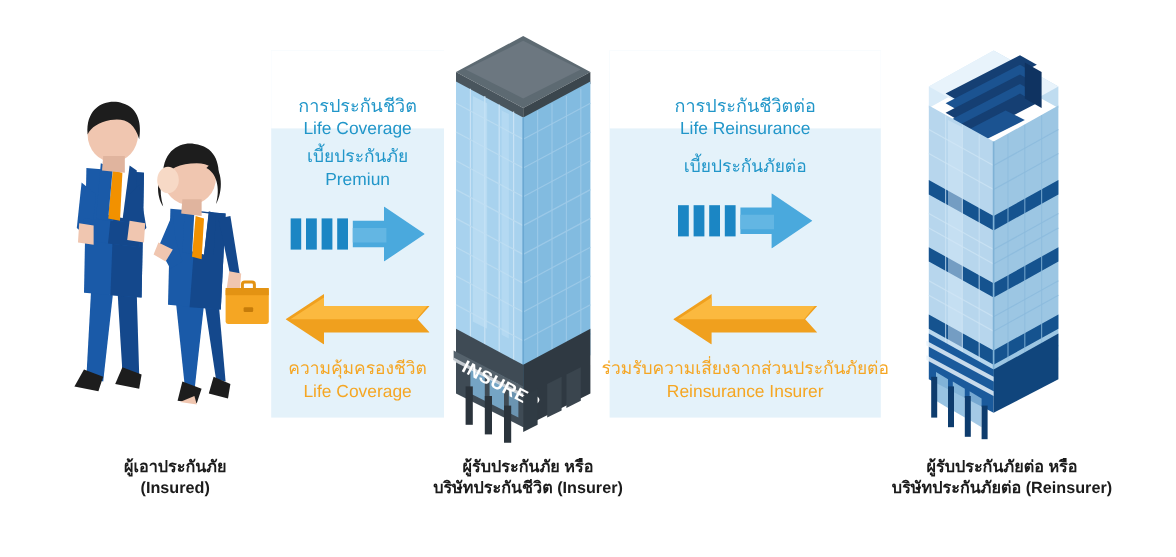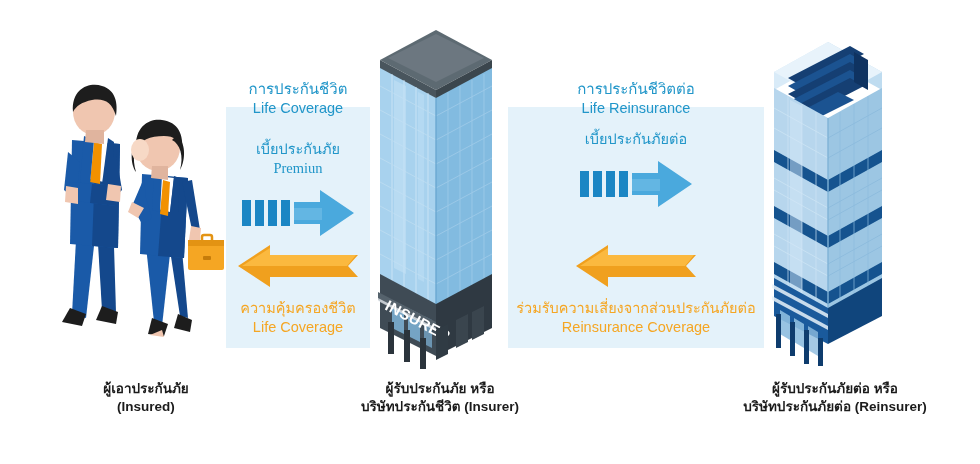--- a/index.html
+++ b/index.html
@@ -181,21 +181,21 @@
     <div>(Insured)</div>
   </div>
 
   <div class="panel" style="left:226px; top:42px; width:144px; height:306px;">
 
     <div class="panel-header" style="height:65px;">
       <div class="panel-title-th">การประกันชีวิต</div>
       <div class="panel-title-en">Life Coverage</div>
     </div>
 
-    <div class="flow-block label-blue" style="top:98px;font-family:Liberation Serif, serif;">
+    <div class="flow-block label-blue" style="top:80px;">
       <div class="flow-label-th">เบี้ยประกันภัย</div>
       <div class="flow-label-en">Premiun</div>
       <div class="arrow-wrap" style="margin-top:12px;">
         <svg width="112" height="46" viewBox="0 0 112 46" xmlns="http://www.w3.org/2000/svg">
           <rect x="0" y="10" width="9" height="26" fill="#1b86c4"></rect>
           <rect x="13" y="10" width="9" height="26" fill="#1b86c4"></rect>
           <rect x="26" y="10" width="9" height="26" fill="#1b86c4"></rect>
           <rect x="39" y="10" width="9" height="26" fill="#1b86c4"></rect>
           <path d="M52 12 L78 12 L78 0 L112 23 L78 46 L78 34 L52 34 Z" fill="#4aa9dd"></path>
           <path d="M52 18 L80 18 L80 30 L52 30 Z" fill="#63b6e3"></path>
@@ -286,21 +286,21 @@
       <path d="M64 306 L76 300 L76 330 L64 336 Z" fill="#303b44"></path>
       <path d="M84 296 L96 290 L96 318 L84 324 Z" fill="#3a454e"></path>
       <path d="M100 288 L112 282 L112 310 L100 316 Z" fill="#3a454e"></path>
     </svg>
   </div>
   <div class="caption" style="left:330px; top:380px; width:220px;">
     <div>ผู้รับประกันภัย หรือ</div>
     <div>บริษัทประกันชีวิต (Insurer)</div>
   </div>
 
-  <div class="panel" style="left:508px; top:42px; width:256px; height:306px;">
+  <div class="panel" style="left:508px; top:42px; width:226px; height:306px;">
 
     <div class="panel-header" style="height:65px;">
       <div class="panel-title-th">การประกันชีวิตต่อ</div>
       <div class="panel-title-en">Life Reinsurance</div>
     </div>
 
     <div class="flow-block label-blue" style="top:88px;">
       <div class="flow-label-th">เบี้ยประกันภัยต่อ</div>
       <div class="arrow-wrap" style="margin-top:12px;">
         <svg width="112" height="46" viewBox="0 0 112 46" xmlns="http://www.w3.org/2000/svg">
@@ -315,21 +315,21 @@
     </div>
 
     <div class="flow-block label-orange" style="top:203px;">
       <div class="arrow-wrap" style="margin-bottom:12px;">
         <svg width="120" height="42" viewBox="0 0 120 42" xmlns="http://www.w3.org/2000/svg">
           <path d="M0 21 L32 0 L32 10 L120 10 L110 21 L120 32 L32 32 L32 42 Z" fill="#f0a01e"></path>
           <path d="M4 21 L32 3 L32 10 L118 10 L109 21 L32 21 Z" fill="#fbb93f"></path>
         </svg>
       </div>
       <div class="flow-label-th">ร่วมรับความเสี่ยงจากส่วนประกันภัยต่อ</div>
-      <div class="flow-label-en">Reinsurance Coverage</div>
+      <div class="flow-label-en">Reinsurance Insurer</div>
     </div>
   </div>
 
   <div class="art" style="left:758px; top:28px;">
     <svg width="140" height="340" viewBox="0 0 140 340" xmlns="http://www.w3.org/2000/svg">
 
       <path d="M70 14 L124 44 L124 62 L70 32 Z" fill="#bfdcf0"></path>
       <path d="M70 14 L16 44 L16 62 L70 32 Z" fill="#d9ebf8"></path>
       <path d="M16 44 L70 14 L124 44 L70 74 Z" fill="#e8f3fb"></path>
 

